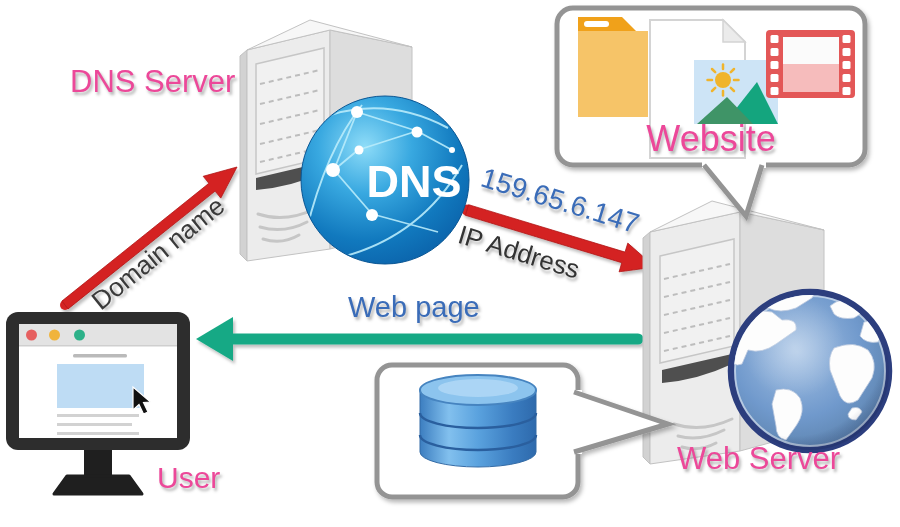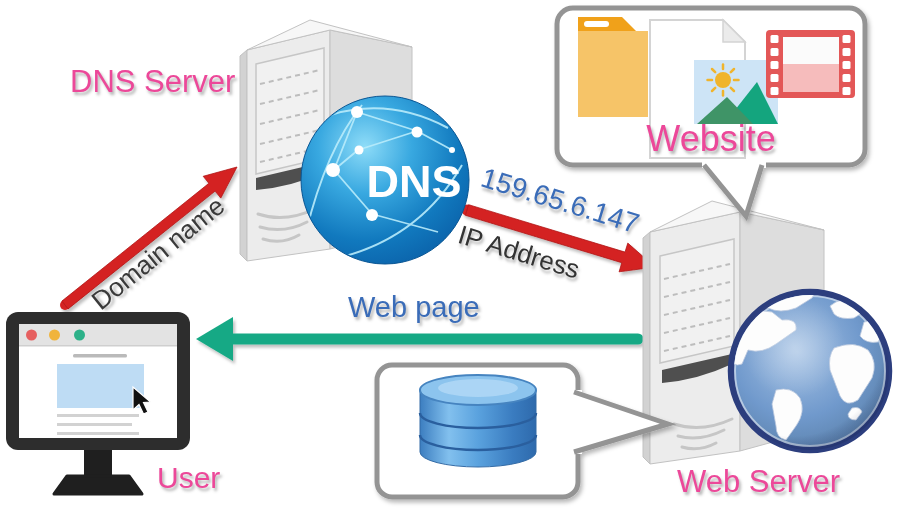--- a/index.html
+++ b/index.html
@@ -5,21 +5,21 @@
   html,body{margin:0;padding:0;background:#fff;}
   #stage{position:relative;width:900px;height:527px;background:#fff;overflow:hidden;
          font-family:"Liberation Sans",sans-serif;}
   #stage svg{position:absolute;left:0;top:0;}
   .lbl{position:absolute;color:#ec4899;white-space:nowrap;line-height:1;
        text-shadow:2px 3px 3px rgba(90,90,90,0.45);}
   .lbl.blue{color:#3a6cb8;}
   .lbl.center{text-align:center;}
   #dns-server-label{left:70px;top:66px;font-size:31px;}
   #user-label{left:157px;top:463px;font-size:30px;}
-  #web-server-label{left:677px;top:466px;font-size:31px;text-align:center;}
+  #web-server-label{left:677px;top:443px;font-size:31px;text-align:center;}
   #website-label{left:557px;top:121px;width:308px;font-size:36px;}
   #database-label{left:377px;top:456px;width:201px;font-size:31px;}
   #domain-name-label{left:55px;top:240px;width:206px;font-size:26px;color:#3a3a3a;
       transform:rotate(-39deg);}
   #ip-value-label{left:458px;top:187px;width:204px;font-size:28px;transform:rotate(17deg);}
   #ip-address-label{left:417px;top:239px;width:204px;font-size:26px;color:#333;transform:rotate(17deg);}
   #web-page-label{left:348px;top:293px;font-size:29px;}
 </style>
 </head>
 <body>

